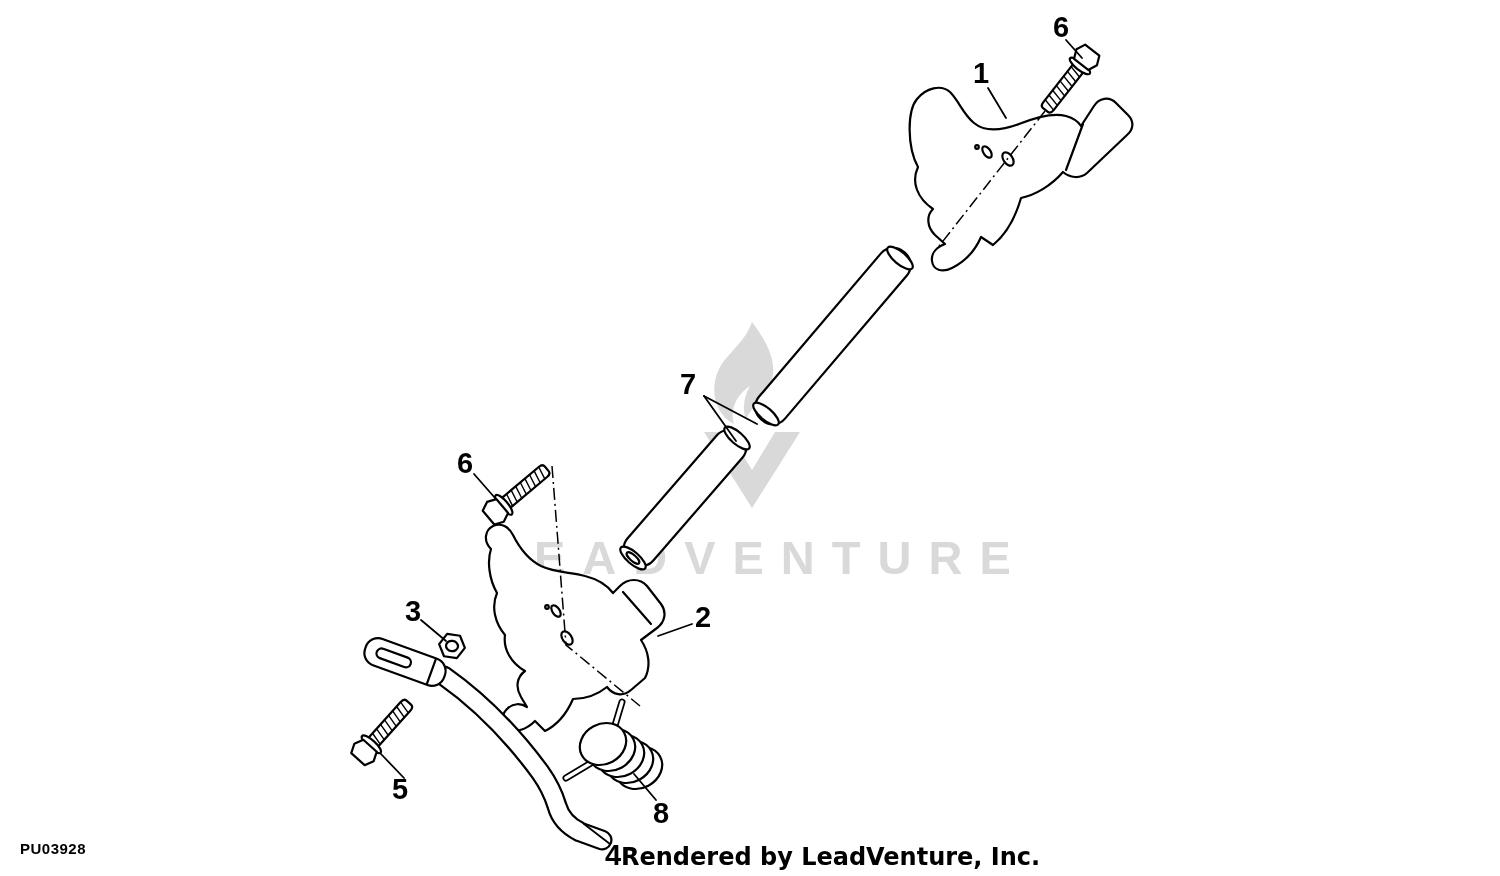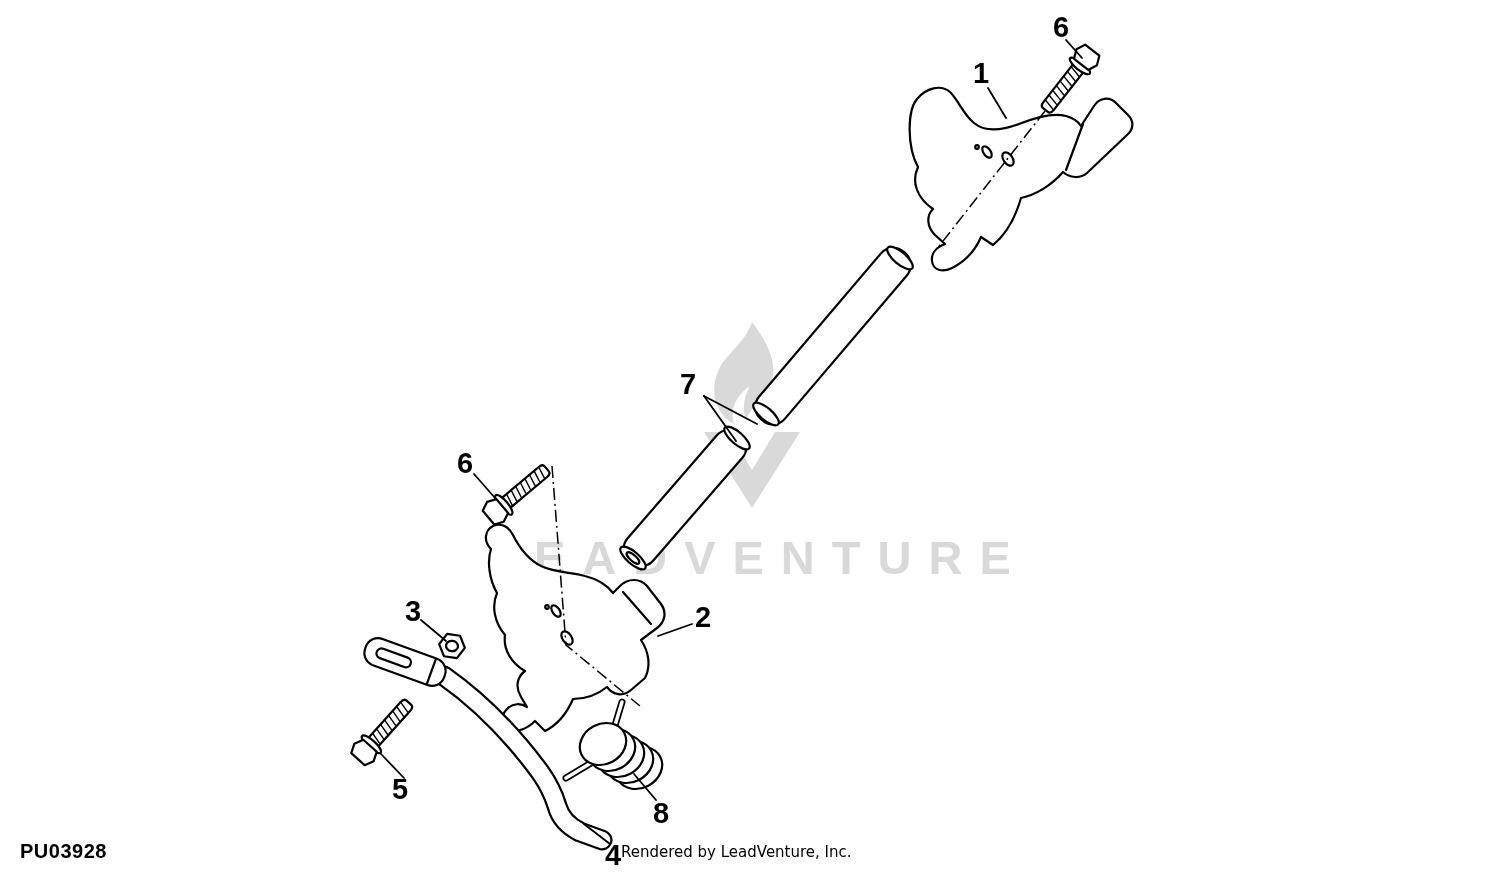--- a/index.html
+++ b/index.html
@@ -19,25 +19,25 @@
     font-size:47px;font-weight:600;letter-spacing:17px;
     color:var(--watermark);white-space:nowrap;user-select:none;
   }
   .stage svg.art{position:absolute;left:0;top:0;z-index:2;}
   .label{
     position:absolute;z-index:3;transform:translate(-50%,-50%);
     font-weight:700;font-size:29px;color:var(--line);line-height:1;
   }
   .diagram-code{
     position:absolute;left:20px;top:840px;z-index:3;
-    font-weight:700;font-size:20px;color:var(--line);letter-spacing:.5px;
+    font-weight:700;font-size:15px;color:var(--line);letter-spacing:.5px;
   }
   .credit{
     position:absolute;left:621px;top:843px;z-index:3;
-    font-family:"DejaVu Sans",sans-serif;font-size:15px;color:var(--line);
+    font-family:"DejaVu Sans",sans-serif;font-size:24px;color:var(--line);font-weight:bold;
   }
 </style>
 </head>
 <body>
 
 <div class="stage">
 
   <div class="watermark-text">LEADVENTURE</div>
 
   <svg class="art" width="1500" height="876" viewBox="0 0 1500 876">

